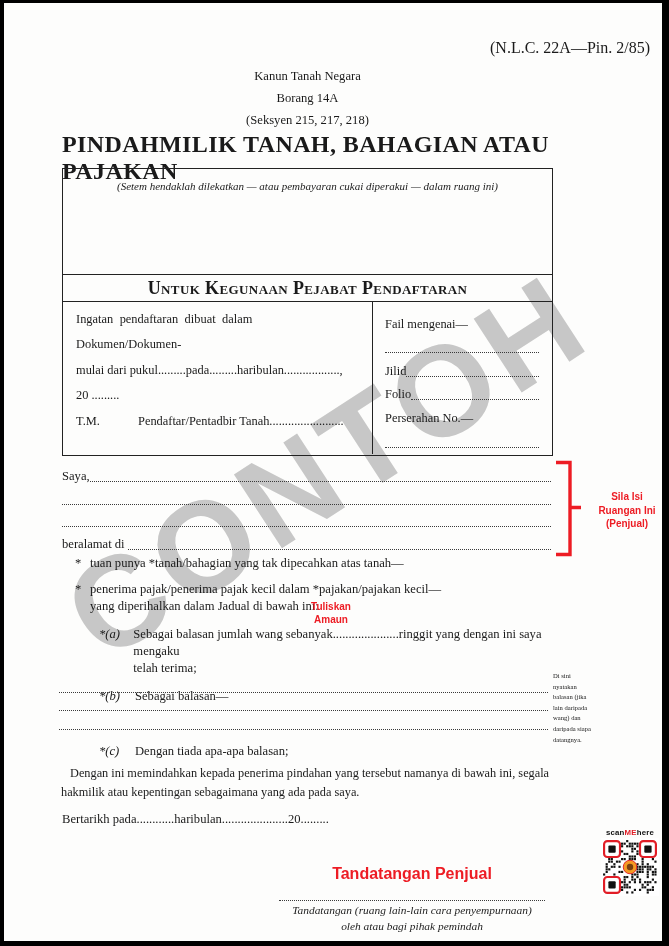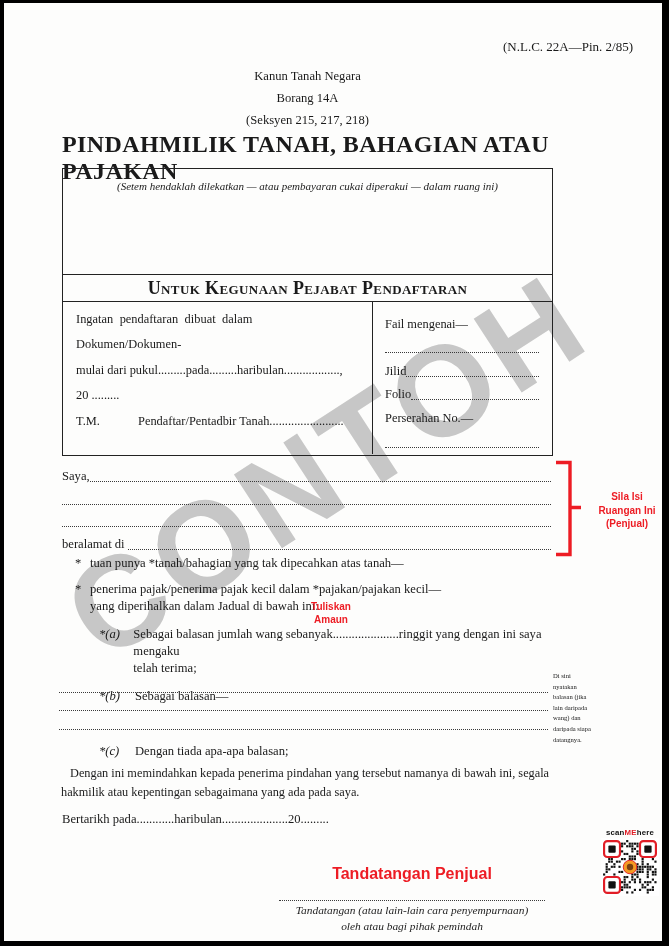--- a/index.html
+++ b/index.html
@@ -8,21 +8,21 @@
   .sheet{position:absolute;left:4px;top:3px;right:7px;bottom:5px;background:#fdfdfc;
          font-family:"Liberation Serif",serif;color:#1a1a1a;overflow:hidden;}
   .abs{position:absolute;}
   
   .watermark{position:absolute;left:28px;top:390px;z-index:0;
     font-family:"Liberation Sans",sans-serif;font-weight:bold;font-size:128px;
     letter-spacing:6px;color:#8e8e8e;opacity:.48;transform:rotate(-33deg);
     transform-origin:center;white-space:nowrap;user-select:none;}
   .z1{z-index:1;}
   
-  .ref{top:36px;right:29px;font-size:13px;}
+  .ref{top:36px;right:12px;font-size:16px;}
   .hdrc{left:58px;top:62px;width:491px;text-align:center;font-size:12.6px;line-height:22px;}
   .title{left:58px;top:128px;width:491px;text-align:left;font-size:24px;
          font-weight:bold;letter-spacing:.4px;}
   
   .bigbox{left:58px;top:165px;width:491px;height:288px;border:1.5px solid #222;box-sizing:border-box;}
   .stamp{height:105px;box-sizing:border-box;padding-top:11px;text-align:center;
          font-style:italic;font-size:11px;}
   .officehdr{border-top:1.5px solid #222;border-bottom:1.5px solid #222;height:26px;
          line-height:26px;text-align:center;font-weight:bold;font-variant:small-caps;
          font-size:18px;letter-spacing:.4px;}
@@ -195,21 +195,21 @@
       <span>Dengan tiada apa-apa balasan;</span>
     </div>
 
     <div class="abs para z1">Dengan ini memindahkan kepada penerima pindahan yang tersebut namanya di bawah ini, segala hakmilik atau kepentingan sebagaimana yang ada pada saya.</div>
 
     <div class="abs dated z1">Bertarikh pada............haribulan.....................20.........</div>
 
     <div class="abs sig z1">
       <div class="red sig-red">Tandatangan Penjual</div>
       <div class="sigline"></div>
-      <div class="sigcap">Tandatangan (atau lain-lain cara penyempurnaan)</div>
+      <div class="sigcap">Tandatangan (ruang lain-lain cara penyempurnaan)</div>
       <div class="sigcap">oleh atau bagi pihak pemindah</div>
     </div>
 
     <div class="abs qr z1">
       <div class="qrlabel"><span>scan</span><span class="me">ME</span><span>here</span></div>
       <svg id="qr-svg" width="58" height="58" viewBox="0 0 56.5 56.5">
         <rect x="0" y="0" width="56.5" height="56.5" fill="#fff"></rect>
         <g id="qr-modules" fill="#111">
             <rect x="24.5" y="2" width="2.1" height="2.1"></rect>
             <rect x="19.5" y="4.5" width="2.1" height="2.1"></rect>

